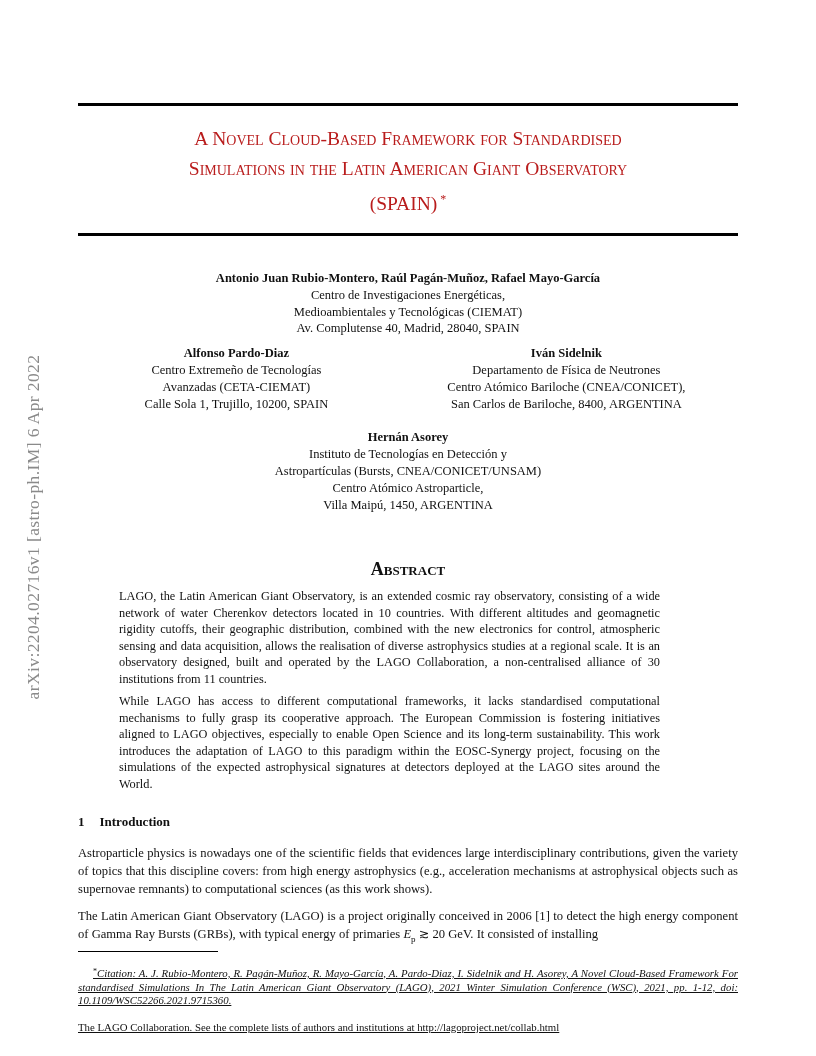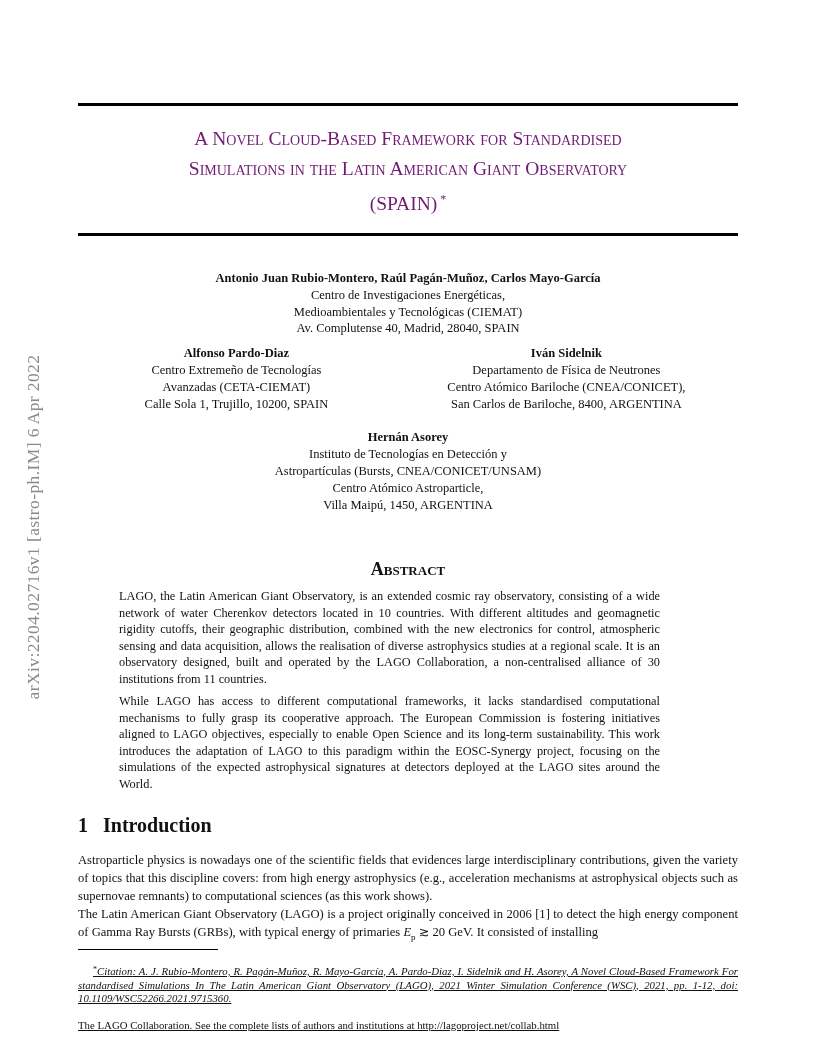--- a/index.html
+++ b/index.html
@@ -38,21 +38,21 @@
   }
   .rule-top { margin-top: 103px; }
   .rule-under-title { margin-top: 14px; }
   .title {
     margin-top: 18px;
     text-align: center;
     font-variant: small-caps;
     font-size: 19.5px;
     line-height: 30px;
     font-weight: normal;
-    color: #701a75;
+    color: #b91c1c;
   }
   .title .star {
     font-variant: normal;
     font-size: 12px;
     vertical-align: 7px;
     margin-left: 3px;
   }
   .authors-block {
     text-align: center;
     font-size: 12.5px;
@@ -78,31 +78,31 @@
     margin-left: 41px;
     width: 541px;
     text-align: justify;
     font-size: 12.3px;
     line-height: 16.5px;
   }
   .abstract-p1 { margin-top: 8px; }
   .abstract-p2 { margin-top: 6px; }
   .section-heading {
     margin-top: 22px;
-    font-size: 20px;
+    font-size: 13px;
     font-weight: bold;
   }
   .section-heading .sec-num { margin-right: 15px; }
   .body-par {
     text-align: justify;
     font-size: 12.6px;
     line-height: 18px;
   }
   .body-p1 { margin-top: 14px; }
-  .body-p2 { }
+  .body-p2 { margin-top: 9px; }
   .math-var { font-style: italic; }
   .math-sub { font-size: 9px; }
   .footnote-rule {
     margin-top: 3px;
     width: 140px;
     height: 1px;
     background: #000000;
   }
   .footnote {
     margin-top: 13px;
@@ -136,21 +136,21 @@
 
     <h1 class="title">
       <span>A Novel Cloud-Based Framework for Standardised</span><br>
       <span>Simulations in the Latin American Giant Observatory</span><br>
       <span>(SPAIN)</span><span class="star">*</span>
     </h1>
 
     <div class="rule rule-under-title"></div>
 
     <div class="authors-block block-1">
-      <div class="names">Antonio Juan Rubio-Montero, Raúl Pagán-Muñoz, Carlos Mayo-García</div>
+      <div class="names">Antonio Juan Rubio-Montero, Raúl Pagán-Muñoz, Rafael Mayo-García</div>
       <div>Centro de Investigaciones Energéticas,</div>
       <div>Medioambientales y Tecnológicas (CIEMAT)</div>
       <div>Av. Complutense 40, Madrid, 28040, SPAIN</div>
     </div>
 
     <div class="authors-row">
       <div class="authors-block col-left">
         <div class="names">Alfonso Pardo-Diaz</div>
         <div>Centro Extremeño de Tecnologías</div>
         <div>Avanzadas (CETA-CIEMAT)</div>

